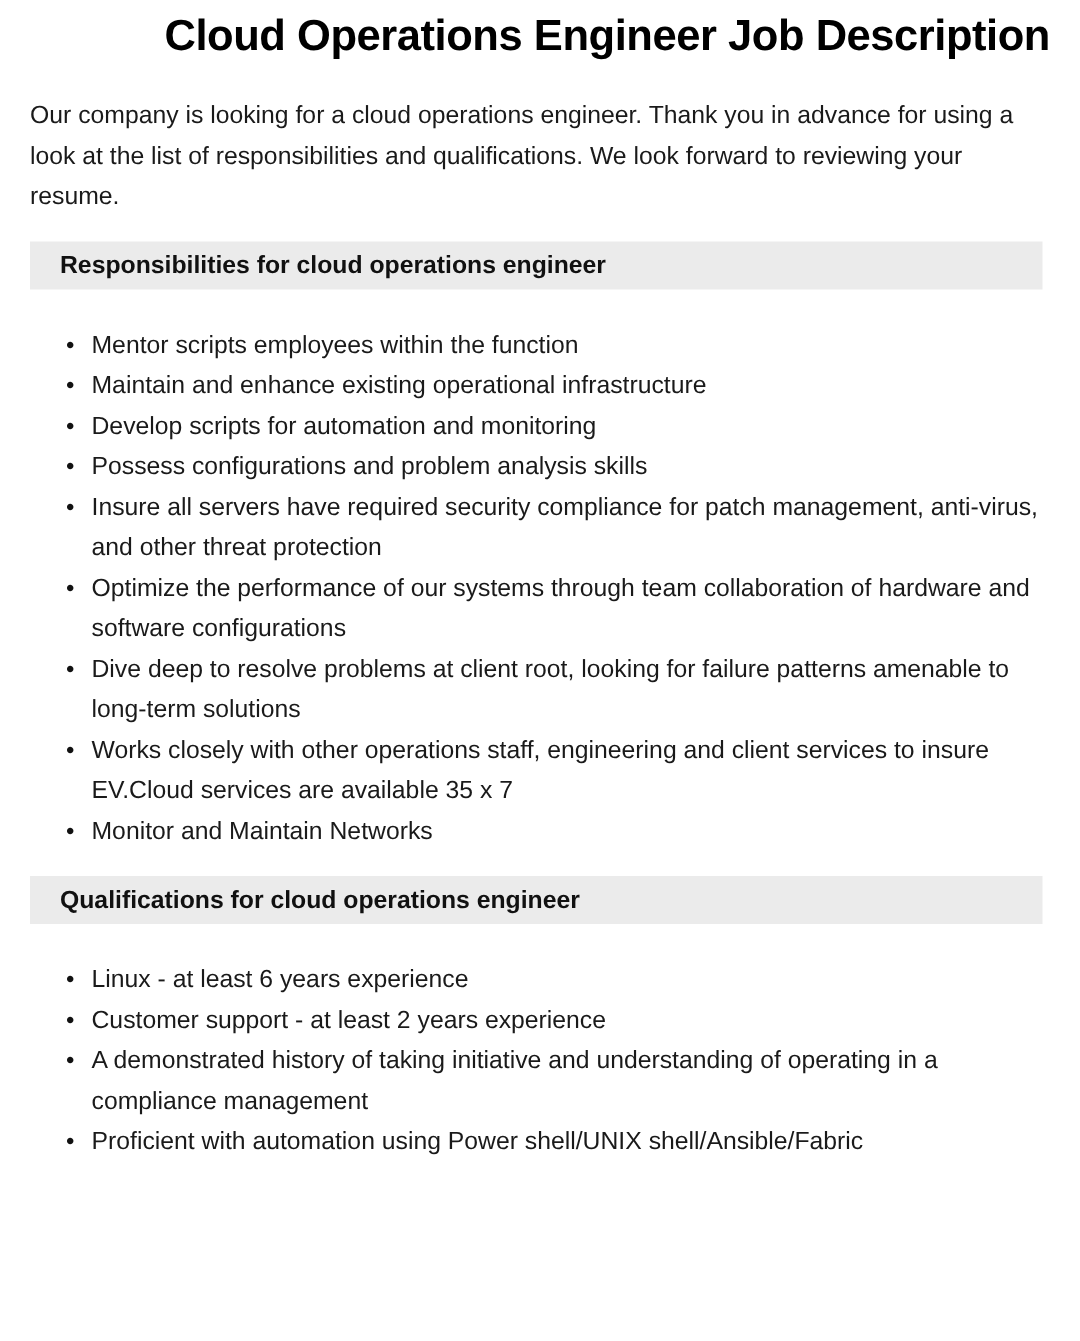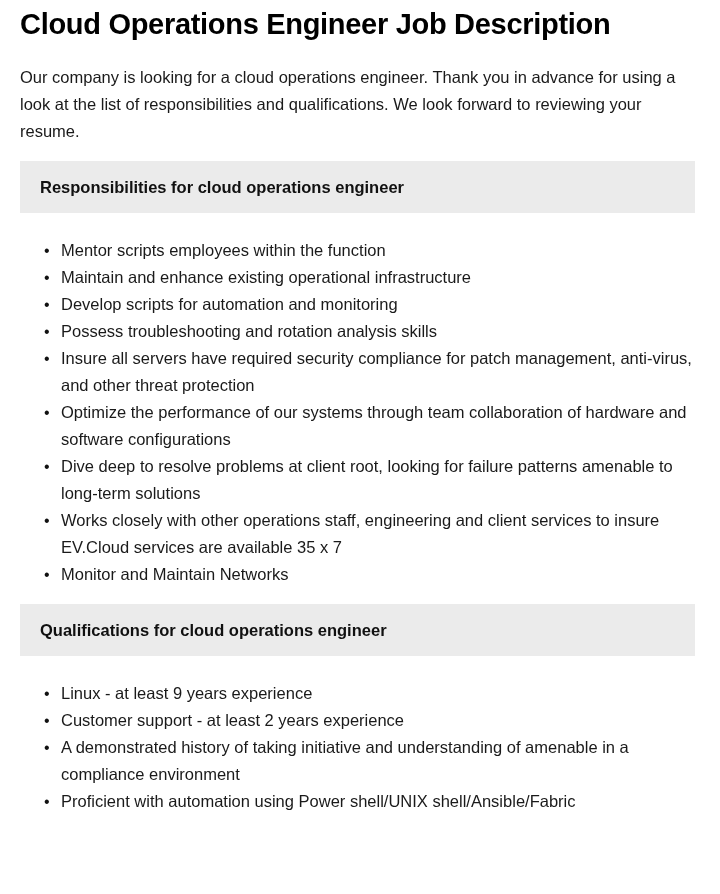--- a/index.html
+++ b/index.html
@@ -20,32 +20,32 @@
     width: 720px;
   }
   .page-title {
     margin: 0;
     padding-top: 6px;
     font-size: 29px;
     line-height: 36px;
     font-weight: 700;
     letter-spacing: -0.3px;
     color: #000000;
-    text-align: left;
+    text-align: right;
   }
   .intro {
     margin: 22px 0 0 0;
     font-size: 16.5px;
     line-height: 27px;
     max-width: 680px;
   }
   .section-heading {
     margin-top: 16px;
     width: 675px;
-    height: 52px;
+    height: 32px;
     box-sizing: border-box;
     background: #ebebeb;
     display: flex;
     align-items: center;
     padding-left: 20px;
     font-size: 16.5px;
     font-weight: 700;
     color: #111111;
   }
   ul.bullet-list {
@@ -77,32 +77,32 @@
   <h1 class="page-title">Cloud Operations Engineer Job Description</h1>
 
   <p class="intro">Our company is looking for a cloud operations engineer. Thank you in advance for using a look at the list of responsibilities and qualifications. We look forward to reviewing your resume.</p>
 
   <section>
     <div class="section-heading">Responsibilities for cloud operations engineer</div>
     <ul class="bullet-list">
         <li>Mentor scripts employees within the function</li>
         <li>Maintain and enhance existing operational infrastructure</li>
         <li>Develop scripts for automation and monitoring</li>
-        <li>Possess troubleshooting and rotation analysis skills</li>
+        <li>Possess configurations and problem analysis skills</li>
         <li>Insure all servers have required security compliance for patch management, anti-virus, and other threat protection</li>
         <li>Optimize the performance of our systems through team collaboration of hardware and software configurations</li>
         <li>Dive deep to resolve problems at client root, looking for failure patterns amenable to long-term solutions</li>
         <li>Works closely with other operations staff, engineering and client services to insure EV.Cloud services are available 35 x 7</li>
         <li>Monitor and Maintain Networks</li>
       </ul>
   </section>
 
   <section>
     <div class="section-heading">Qualifications for cloud operations engineer</div>
     <ul class="bullet-list">
-        <li>Linux - at least 9 years experience</li>
+        <li>Linux - at least 6 years experience</li>
         <li>Customer support - at least 2 years experience</li>
-        <li>A demonstrated history of taking initiative and understanding of amenable in a compliance environment</li>
+        <li>A demonstrated history of taking initiative and understanding of operating in a compliance management</li>
         <li>Proficient with automation using Power shell/UNIX shell/Ansible/Fabric</li>
       </ul>
   </section>
 
 </div>
 
 </body></html>

